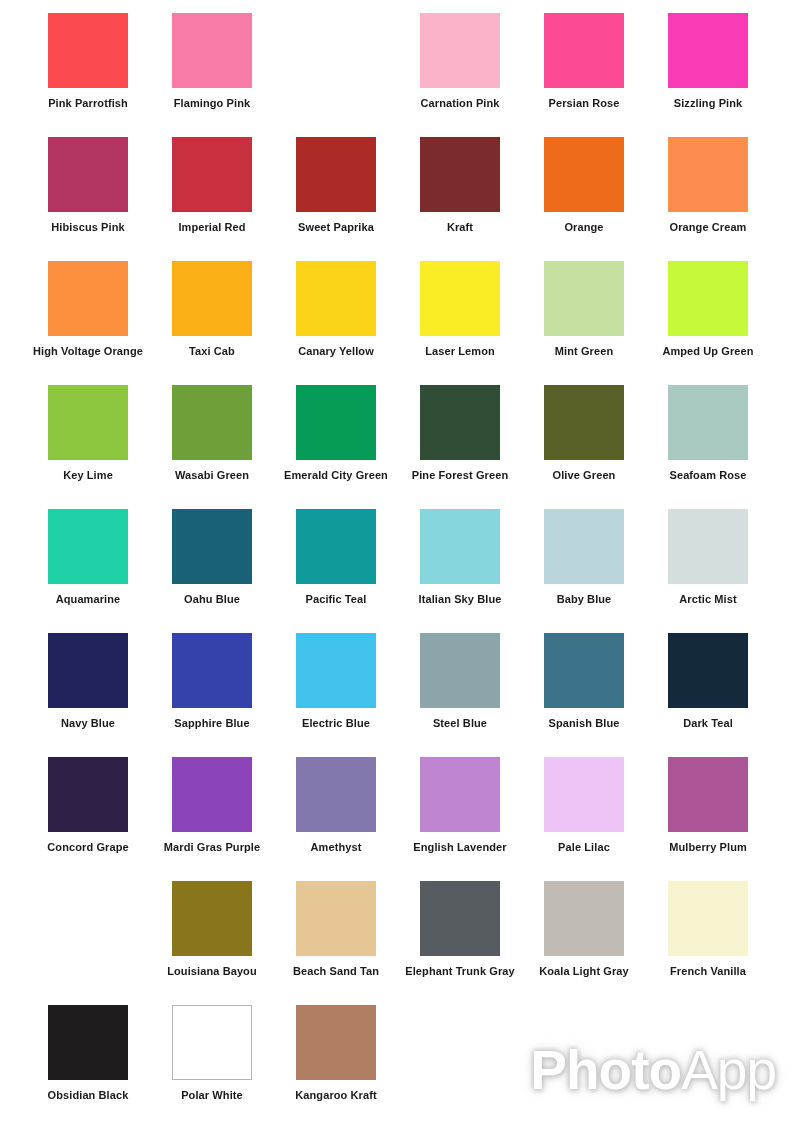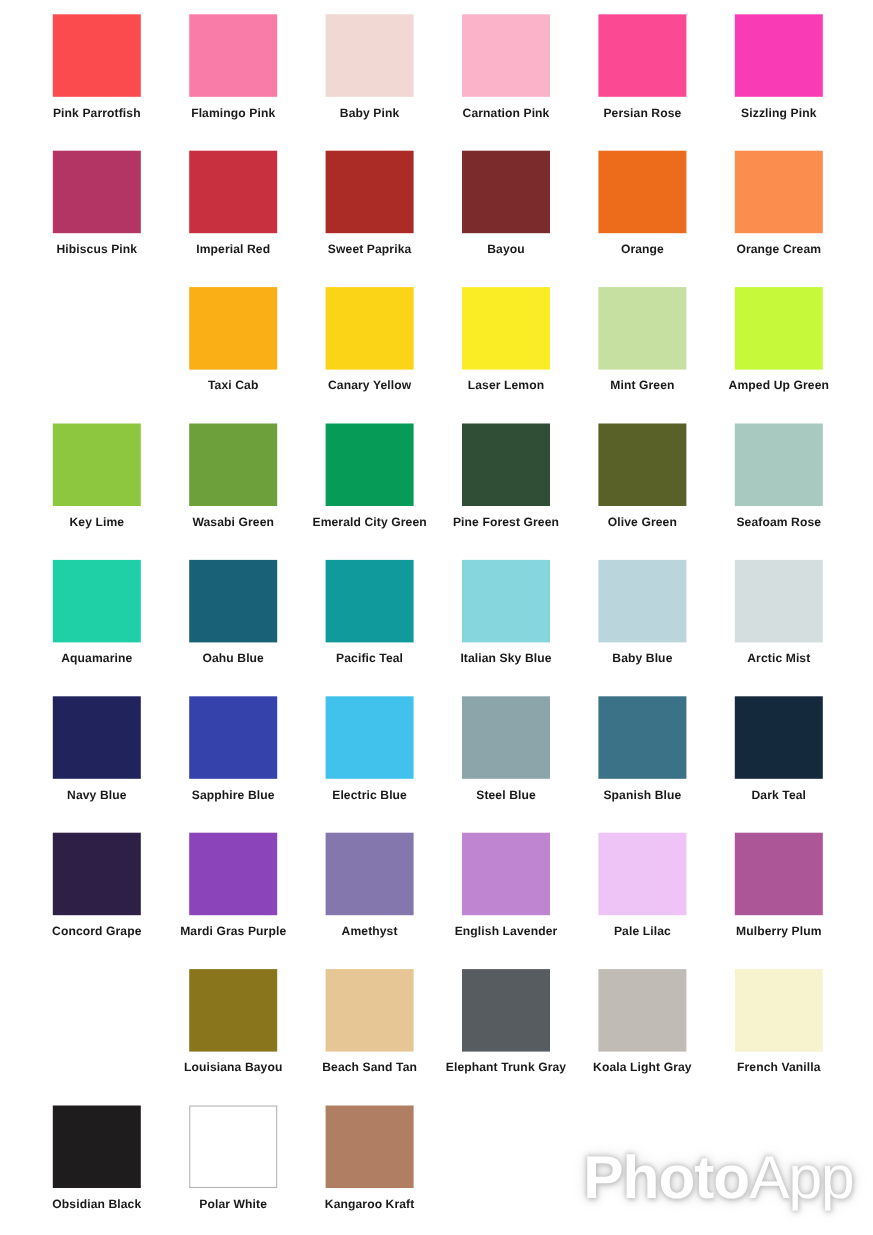--- a/index.html
+++ b/index.html
@@ -90,24 +90,20 @@
 <div id="swatch-grid">
     <div class="swatch-row" style="top: 0px;">
       <div class="swatch-cell" style="left: 26px;">
         <div class="swatch-chip" title="#fb4b4e" style="background: rgb(251, 75, 78);"></div>
         <span class="swatch-label">Pink Parrotfish</span>
       </div>
       <div class="swatch-cell" style="left: 150px;">
         <div class="swatch-chip" title="#f97ca8" style="background: rgb(249, 124, 168);"></div>
         <span class="swatch-label">Flamingo Pink</span>
       </div>
-      <div class="swatch-cell" style="left: 274px;">
-        <div class="swatch-chip" title="#f2d8d2" style="background: rgb(242, 216, 210);"></div>
-        <span class="swatch-label">Baby Pink</span>
-      </div>
       <div class="swatch-cell" style="left: 398px;">
         <div class="swatch-chip" title="#fbb3ca" style="background: rgb(251, 179, 202);"></div>
         <span class="swatch-label">Carnation Pink</span>
       </div>
       <div class="swatch-cell" style="left: 522px;">
         <div class="swatch-chip" title="#fb4a93" style="background: rgb(251, 74, 147);"></div>
         <span class="swatch-label">Persian Rose</span>
       </div>
       <div class="swatch-cell" style="left: 646px;">
         <div class="swatch-chip" title="#f93bb5" style="background: rgb(249, 59, 181);"></div>
@@ -122,32 +118,36 @@
       <div class="swatch-cell" style="left: 150px;">
         <div class="swatch-chip" title="#c8303f" style="background: rgb(200, 48, 63);"></div>
         <span class="swatch-label">Imperial Red</span>
       </div>
       <div class="swatch-cell" style="left: 274px;">
         <div class="swatch-chip" title="#ab2c26" style="background: rgb(171, 44, 38);"></div>
         <span class="swatch-label">Sweet Paprika</span>
       </div>
       <div class="swatch-cell" style="left: 398px;">
         <div class="swatch-chip" title="#7c2b2d" style="background: rgb(124, 43, 45);"></div>
-        <span class="swatch-label">Bayou</span>
+        <span class="swatch-label">Kraft</span>
       </div>
       <div class="swatch-cell" style="left: 522px;">
         <div class="swatch-chip" title="#ec6c1b" style="background: rgb(236, 108, 27);"></div>
         <span class="swatch-label">Orange</span>
       </div>
       <div class="swatch-cell" style="left: 646px;">
         <div class="swatch-chip" title="#fb8d4e" style="background: rgb(251, 141, 78);"></div>
         <span class="swatch-label">Orange Cream</span>
       </div>
     </div>
     <div class="swatch-row" style="top: 248px;">
+      <div class="swatch-cell" style="left: 26px;">
+        <div class="swatch-chip" title="#fb913e" style="background: rgb(251, 145, 62);"></div>
+        <span class="swatch-label">High Voltage Orange</span>
+      </div>
       <div class="swatch-cell" style="left: 150px;">
         <div class="swatch-chip" title="#faaf16" style="background: rgb(250, 175, 22);"></div>
         <span class="swatch-label">Taxi Cab</span>
       </div>
       <div class="swatch-cell" style="left: 274px;">
         <div class="swatch-chip" title="#fbd417" style="background: rgb(251, 212, 23);"></div>
         <span class="swatch-label">Canary Yellow</span>
       </div>
       <div class="swatch-cell" style="left: 398px;">
         <div class="swatch-chip" title="#faed26" style="background: rgb(250, 237, 38);"></div>

